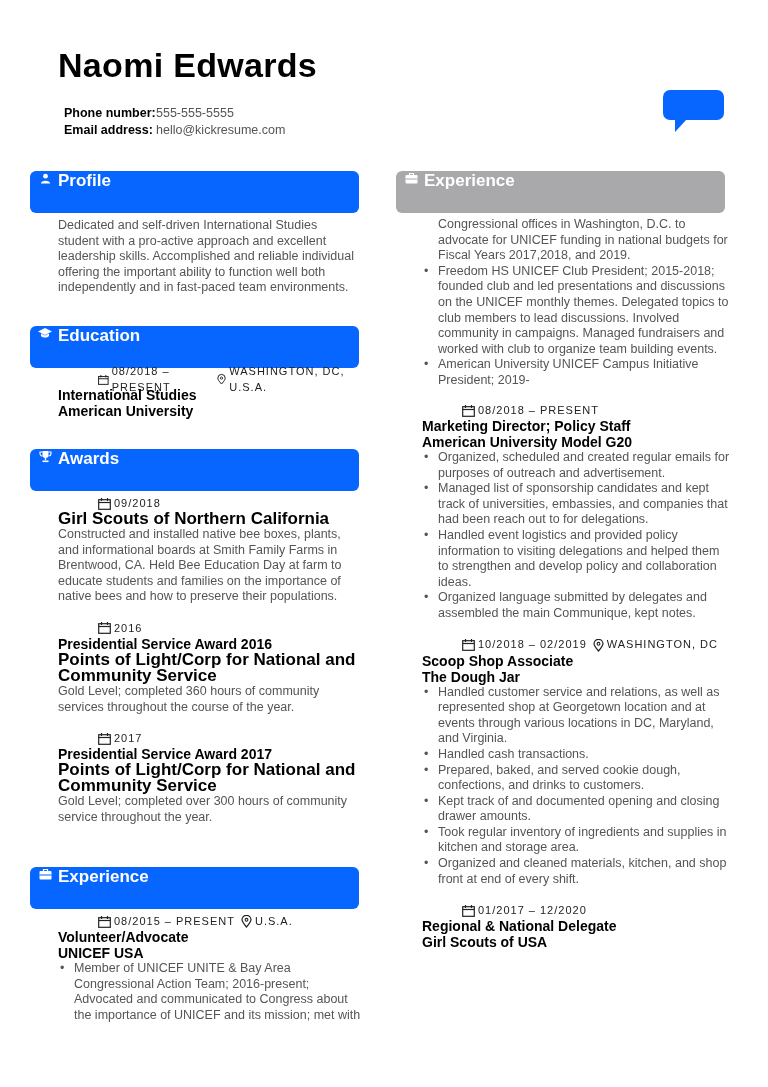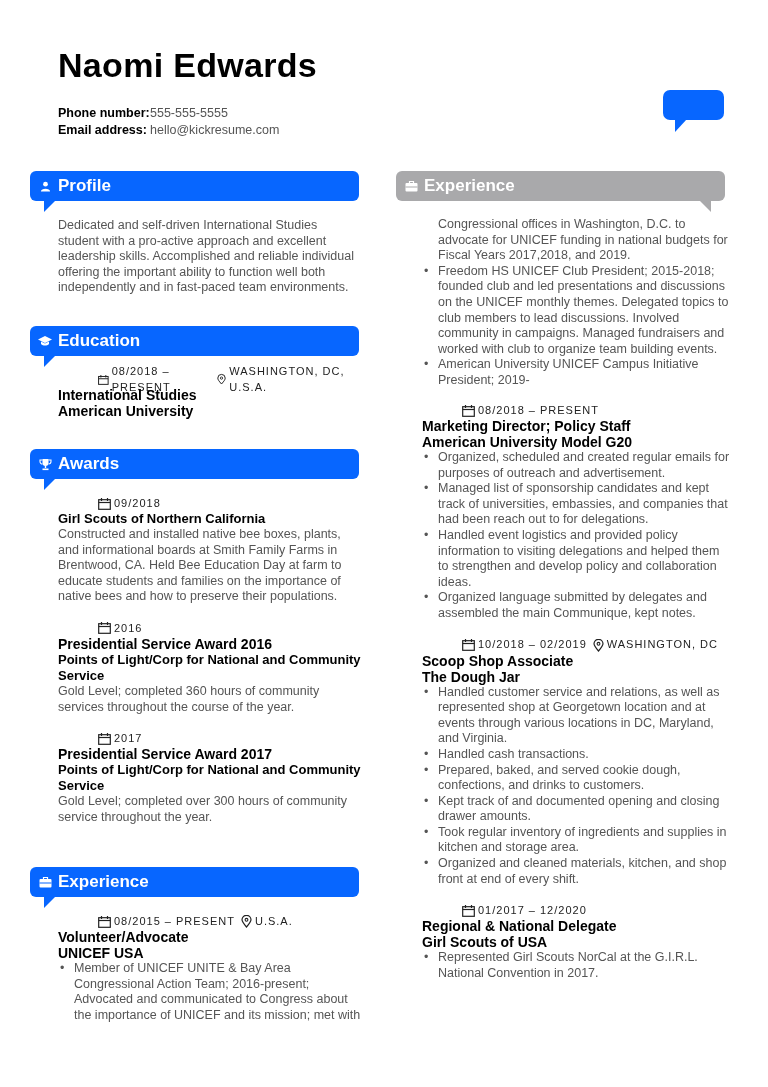--- a/index.html
+++ b/index.html
@@ -1,34 +1,34 @@
 <!DOCTYPE html>
 <html><head>
 <meta charset="utf-8">
 <style>
   * { box-sizing: border-box; margin: 0; padding: 0; }
   body { width: 768px; height: 1087px; background: #fff; font-family: "Liberation Sans", sans-serif; color: #000; position: relative; overflow: hidden; }
   .name { position: absolute; left: 58px; top: 46px; font-size: 34px; font-weight: 700; letter-spacing: 0.3px; }
   .contact { position: absolute; left: 58px; top: 105px; font-size: 12.5px; line-height: 17px; }
   .contact .row { display: flex; }
-  .contact .lbl { font-weight: 700; width: 92px; }
+  .contact .lbl { font-weight: 700; width: 92px; margin-left: 6px; }
   .contact .val { color: #555; }
   .chat-logo { position: absolute; left: 663px; top: 90px; width: 61px; height: 30px; background: #0766ff; border-radius: 7px; }
   .chat-logo::after { content: ""; position: absolute; left: 12px; top: 29px; border-left: 0 solid transparent; border-right: 12px solid transparent; border-top: 13px solid #0766ff; }
-  .bubble { position: absolute; height: 30px; width: 329px; background: #0766ff; border-radius: 6px; color: #fff; font-weight: 700; font-size: 17px; display: flex; align-items: center; padding-left: 8px; }
+  .bubble { position: absolute; height: 42px; width: 329px; background: #0766ff; border-radius: 6px; color: #fff; font-weight: 700; font-size: 17px; display: flex; padding-left: 8px; }
   .bubble.gray { background: #a9a9ab; }
   .bubble::after { content: ""; position: absolute; left: 14px; top: 29px; border-right: 12px solid transparent; border-top: 12px solid #0766ff; }
   .bubble.gray::after { left: auto; right: 14px; border-right: none; border-left: 12px solid transparent; border-top-color: #a9a9ab; }
   .bubble .ico { width: 14px; height: 14px; margin-right: 6px; display: inline-flex; align-items: center; justify-content: center; }
   .content { position: absolute; font-size: 12.5px; line-height: 15.6px; color: #555; }
   .meta { font-size: 11px; letter-spacing: 1px; color: #222; display: flex; align-items: center; height: 15px; padding-left: 40px; }
   .meta svg { margin-right: 3px; }
   .meta .loc { margin-left: 6px; display: inline-flex; align-items: center; }
   .title { font-weight: 700; font-size: 14px; color: #000; line-height: 16px; }
-  .org { font-weight: 700; font-size: 13px; color: #000; line-height: 16px; }
+  .org { font-weight: 700; font-size: 17px; color: #000; line-height: 16px; }
   ul { list-style: none; }
   li { position: relative; padding-left: 16px; }
   li::before { content: "•"; position: absolute; left: 2px; color: #555; }
   .item { margin-bottom: 16px; }
 </style>
 </head>
 <body>
 
 <div class="name">Naomi Edwards</div>
 <div class="contact">
@@ -247,16 +247,15 @@
           <rect x="0.7" y="1.7" width="11.6" height="9.6" fill="none" stroke="#222" stroke-width="1.2"></rect>
           <line x1="0.7" y1="4.5" x2="12.3" y2="4.5" stroke="#222" stroke-width="1.2"></line>
           <line x1="3.5" y1="0" x2="3.5" y2="3" stroke="#222" stroke-width="1.2"></line>
           <line x1="9.5" y1="0" x2="9.5" y2="3" stroke="#222" stroke-width="1.2"></line>
         </svg>
         <span>01/2017 – 12/2020</span>
       </div>
     <div class="title">Regional &amp; National Delegate</div>
     <div class="title">Girl Scouts of USA</div>
     <ul>
-      <li>Represented Girl Scouts NorCal at the G.I.R.L. National Convention in 2017.</li>
     </ul>
   </div>
 </div>
 
 </body></html>

